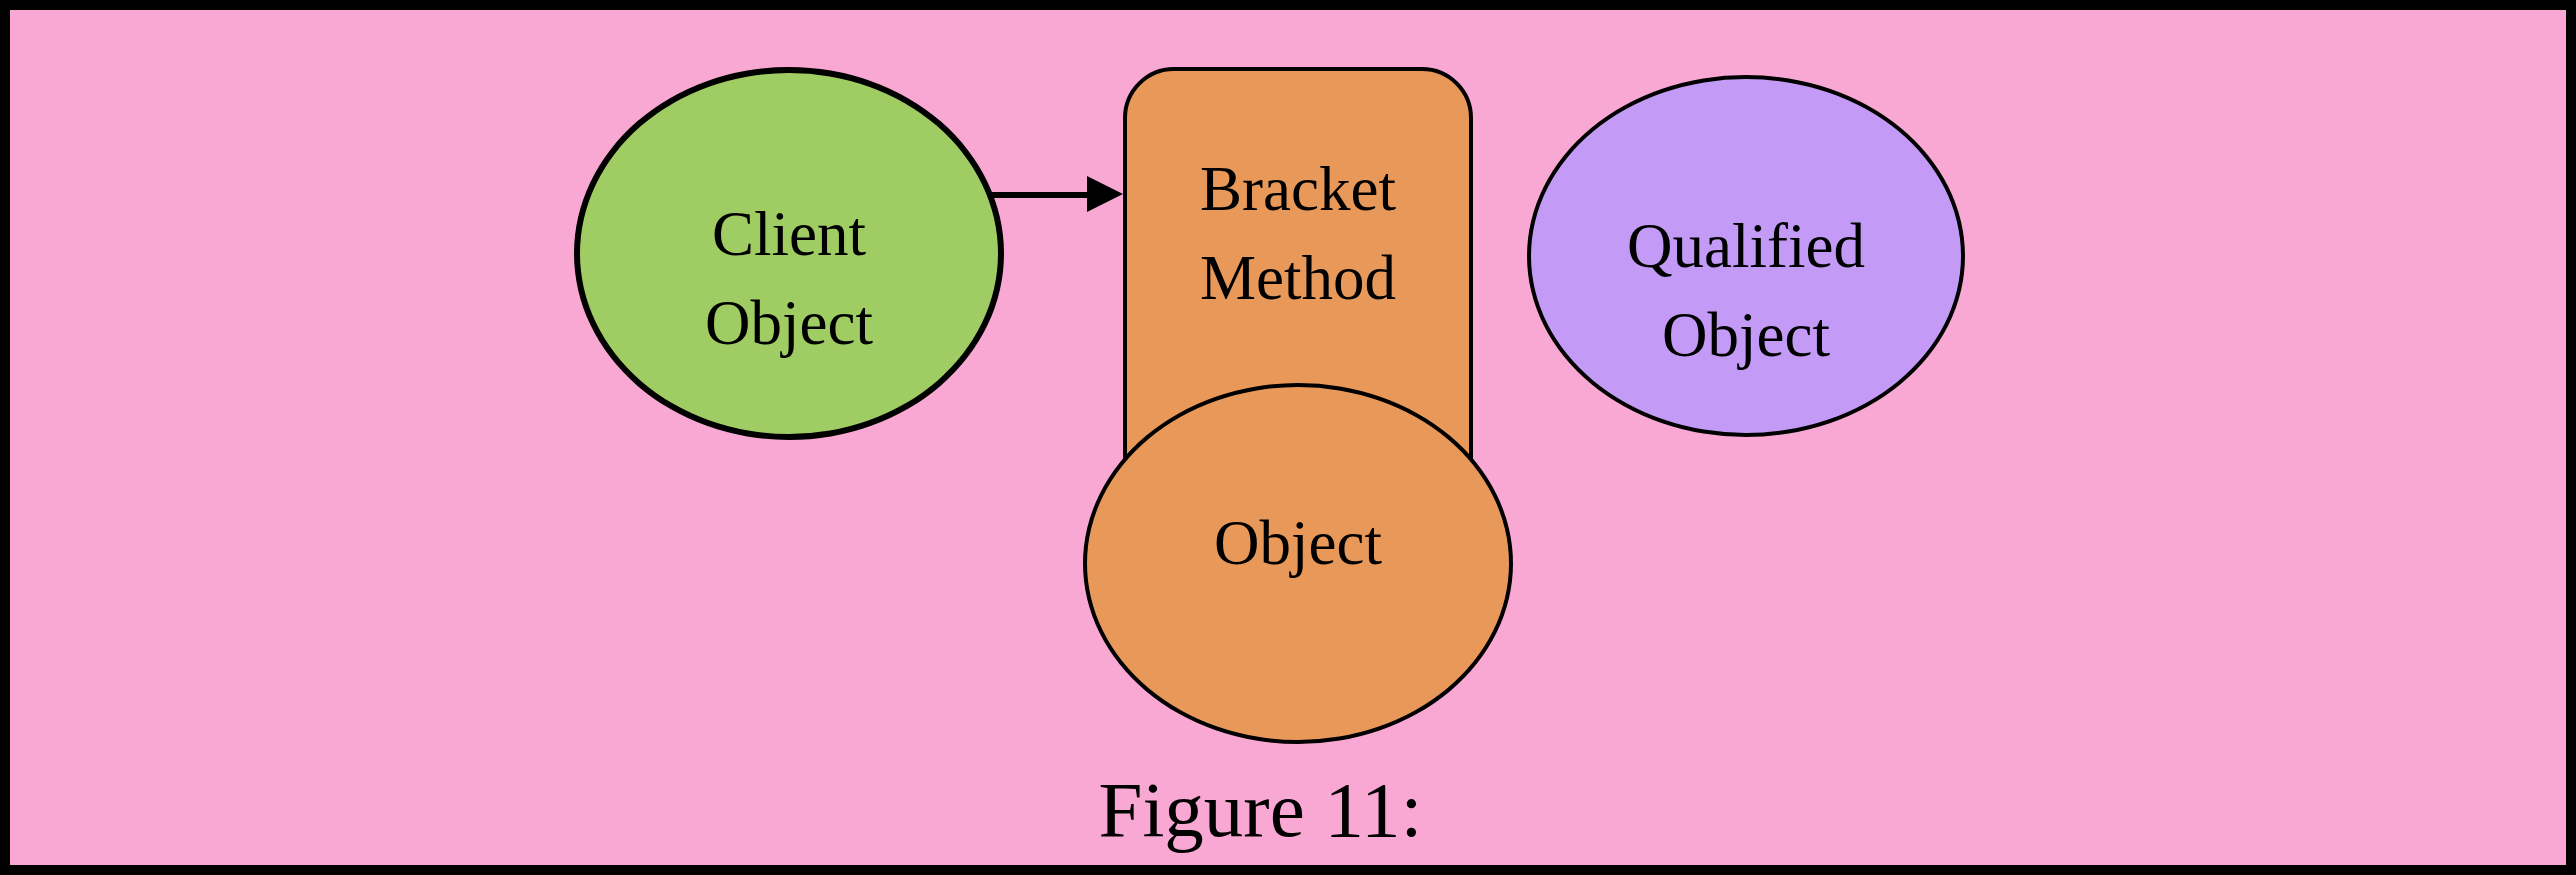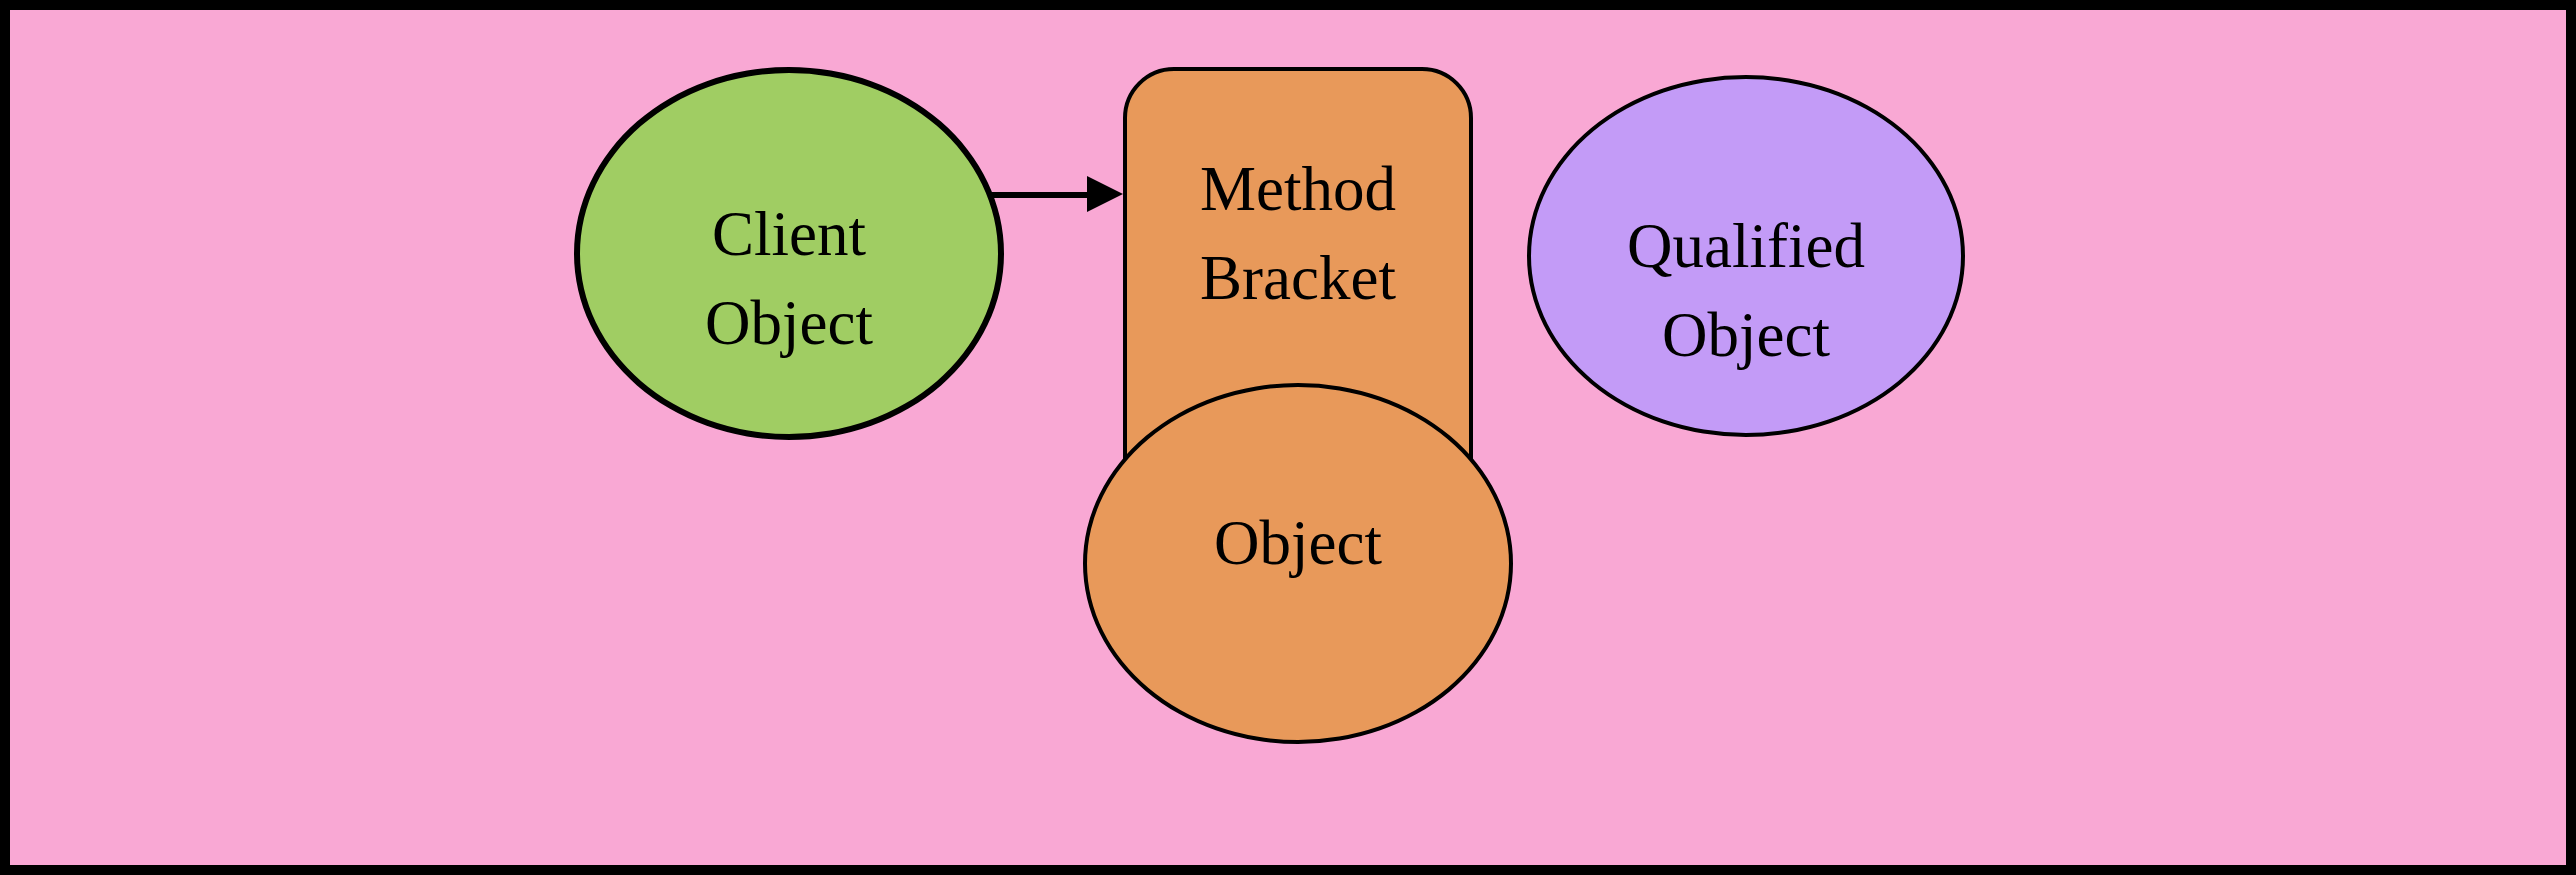--- a/index.html
+++ b/index.html
@@ -86,31 +86,32 @@
     <div id="arrow-shaft"></div>
     <div id="arrow-head"></div>
   </div>
 
   <div id="client-label" class="label">
     <div>Client</div>
     <div>Object</div>
   </div>
 
   <div id="bracket-label" class="label">
+    <div>Bracket</div>
     <div>Method</div>
-    <div>Bracket</div>
   </div>
 
   <div id="qualifier-label" class="label">
     <div>Object</div>
   </div>
 
   <div id="qualified-label" class="label">
     <div>Qualified</div>
     <div>Object</div>
   </div>
 
   <div id="figure-caption">
+    <span>Figure 11:</span>
       <span id="caption-spacer"></span>
   </div>
 
 </div>
 
 
 </body></html>

